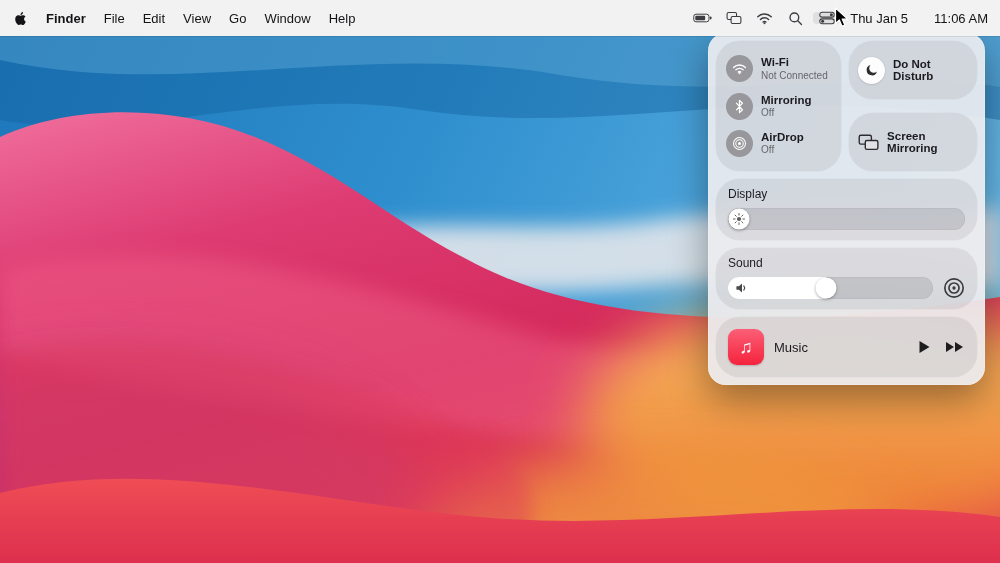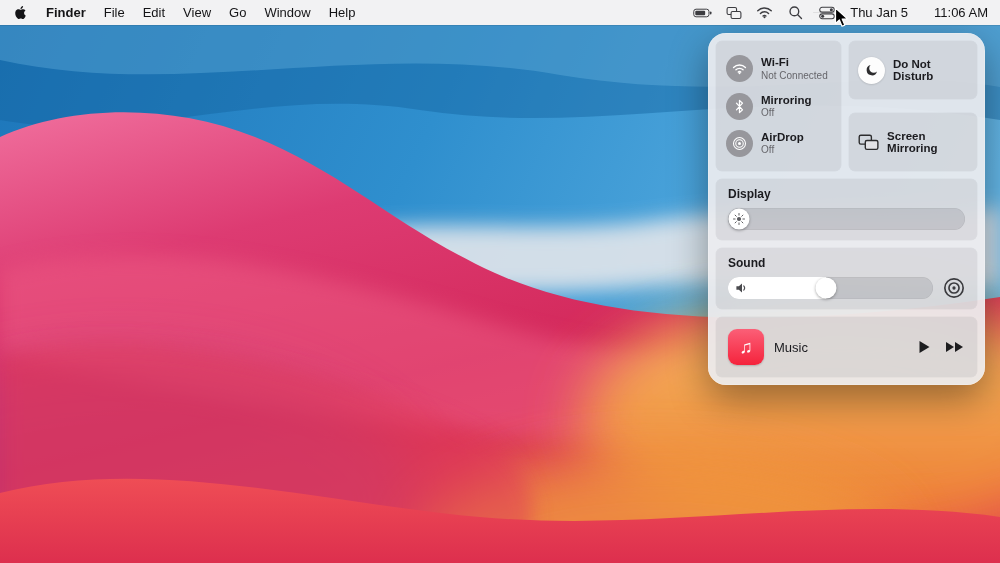--- a/index.html
+++ b/index.html
@@ -4,49 +4,49 @@
 <style>
   *{box-sizing:border-box;margin:0;padding:0}
   html,body{width:1000px;height:563px;overflow:hidden}
   body{font-family:"Liberation Sans",sans-serif;position:relative;background:#1a73b8}
 
   
   .wallpaper{position:absolute;left:0;right:0;top:25px;bottom:0;z-index:1}
   .wallpaper svg{width:100%;height:100%;display:block}
 
   
-  .menu-bar{position:absolute;top:0;left:0;right:0;height:25px;background:#f2f2f3;
+  .menu-bar{position:absolute;top:0;left:0;right:0;height:36px;background:#f2f2f3;
     display:flex;align-items:center;padding:12px 12px;font-size:13px;color:#141416;z-index:40;
     box-shadow:0 .5px 0 rgba(0,0,0,.18)}
   .mb-left{display:flex;align-items:center;height:100%}
   .mb-item{padding:0 9px;display:flex;align-items:center;height:100%;cursor:default;white-space:nowrap}
   .mb-apple{padding:0 10px 0 2px;display:flex;align-items:center}
   .mb-app{font-weight:bold}
   .mb-right{margin-left:auto;display:flex;align-items:center;gap:4px;height:100%}
   .mb-icon{width:27px;height:100%;display:flex;align-items:center;justify-content:center;border-radius:4px}
   .mb-icon.active{background:rgba(0,0,0,.08)}
   .mb-clock{display:flex;gap:26px;padding-left:6px;white-space:nowrap}
 
   
   .cc{position:absolute;top:33px;right:15px;width:277px;padding:8px;border-radius:18px;z-index:30;
     background:rgba(236,236,239,.93);
     box-shadow:0 14px 38px rgba(0,0,0,.38), inset 0 0 0 .5px rgba(255,255,255,.4)}
   .cc-row-top{display:flex;gap:8px;height:130px}
-  .cc-card{background:rgba(120,120,128,.14);border-radius:6px;box-shadow:0 0 0 .5px rgba(0,0,0,.05)}
+  .cc-card{background:rgba(120,120,128,.14);border-radius:24px;box-shadow:0 0 0 .5px rgba(0,0,0,.05)}
   .cc-conn{flex:1;display:flex;flex-direction:column;justify-content:space-evenly;padding:4px 10px}
   .cc-conn-row{display:flex;align-items:center;gap:8px}
   .cc-circle{width:27px;height:27px;border-radius:50%;background:#97979c;display:flex;align-items:center;justify-content:center;flex:none}
   .cc-circle.light{background:#fdfdfd;box-shadow:0 .5px 2px rgba(0,0,0,.18)}
   .cc-texts{display:flex;flex-direction:column;line-height:1.15}
   .cc-label{font-size:11.5px;font-weight:bold;color:#1b1b1f}
   .cc-sub{font-size:10px;color:#66666b}
   .cc-col{width:128px;display:flex;flex-direction:column;justify-content:space-between}
   .cc-small{height:58px;display:flex;align-items:center;gap:8px;padding:4px 9px}
   .cc-module{margin-top:8px;padding:8px 12px 10px}
-  .cc-title{font-size:12px;font-weight:bold;color:#1b1b1f}
+  .cc-title{font-size:12px;font-weight:normal;color:#1b1b1f}
   .slider{position:relative;height:22px;border-radius:11px;background:rgba(118,118,128,.22);
     margin-top:7px;box-shadow:inset 0 0 0 .5px rgba(0,0,0,.07)}
   .slider .fill{position:absolute;left:0;top:0;bottom:0;background:#fff;border-radius:11px 0 0 11px}
   .slider .knob{position:absolute;top:50%;width:21px;height:21px;border-radius:50%;background:#fff;
     box-shadow:0 1px 3px rgba(0,0,0,.35);transform:translate(-50%,-50%);
     display:flex;align-items:center;justify-content:center}
   .slider .knob.fixed-left{left:11px}
   .slider .track-icon{position:absolute;left:7px;top:50%;transform:translateY(-50%);display:flex}
   .sound-row{display:flex;align-items:center;gap:10px;margin-top:7px}
   .sound-row .slider{flex:1;margin-top:0}

